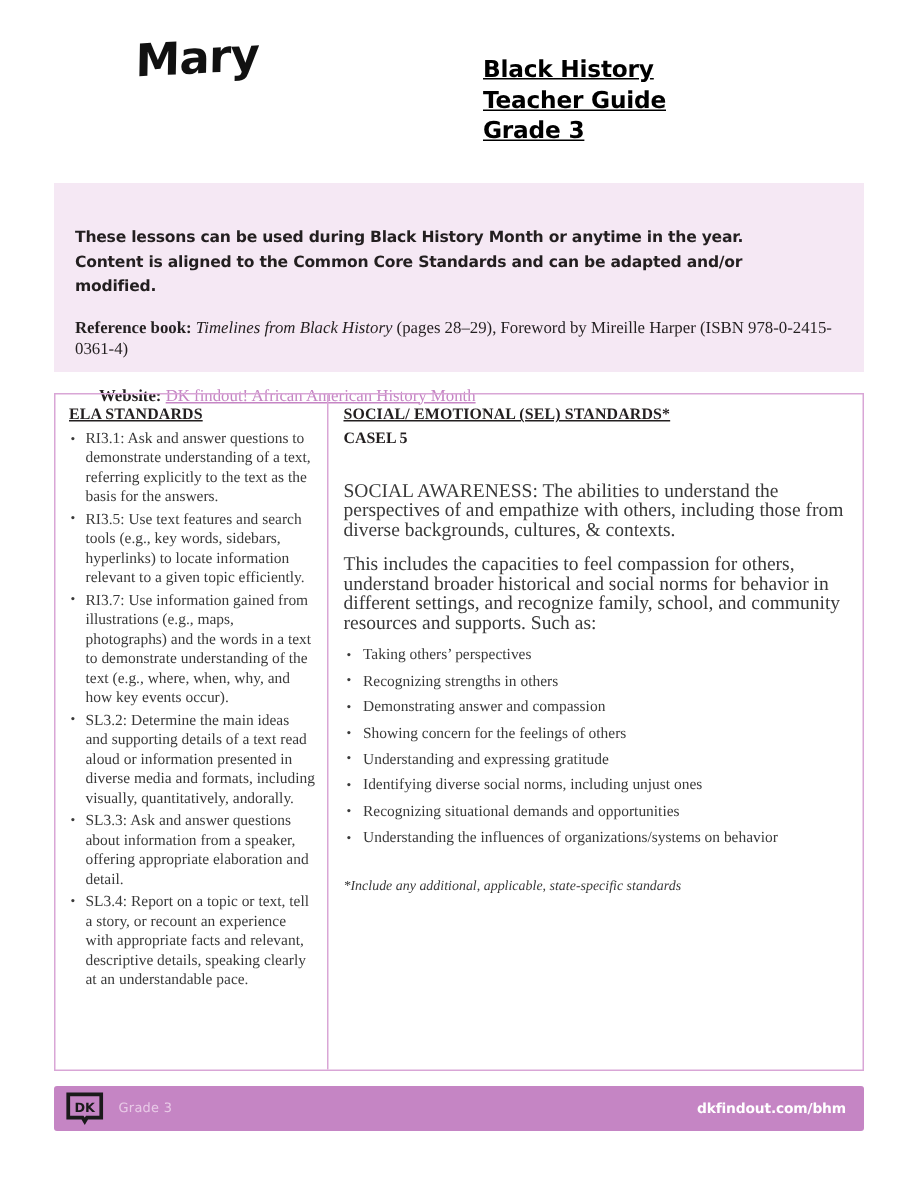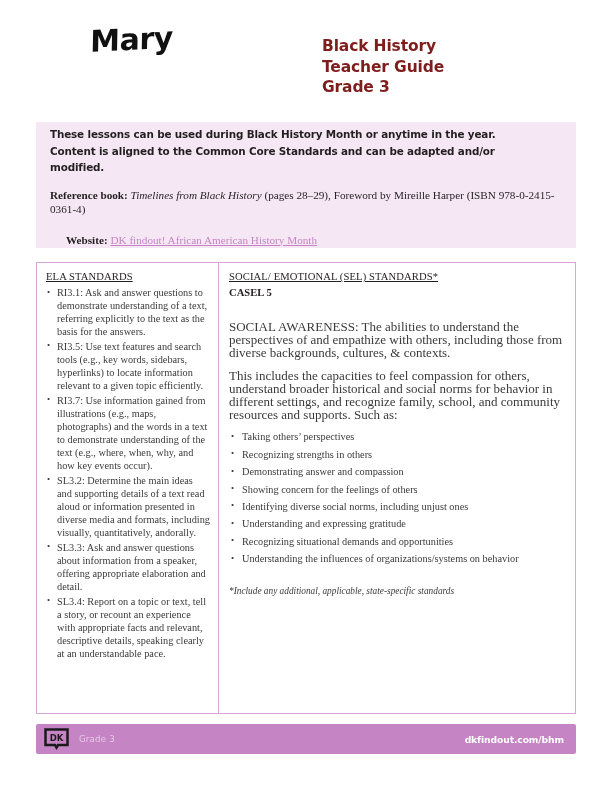--- a/index.html
+++ b/index.html
@@ -57,35 +57,36 @@
   }
 
   .doc-title {
     position: absolute;
     left: 322px;
     top: 36px;
     font-family: "DejaVu Sans", sans-serif;
     font-weight: 700;
     font-size: 15.5px;
     line-height: 20.5px;
-    color: #7f1d1d;
+    color: #000000;
     letter-spacing: -0.15px;
+    text-decoration: underline;
   }
   .doc-title .tline { display: block; }
 
   
   .intro-panel {
     position: absolute;
     left: 36px;
     top: 122px;
     width: 540px;
     height: 126px;
     background: #f5e8f4;
     box-sizing: border-box;
-    padding: 4px 14px 0 14px;
+    padding: 28px 14px 0 14px;
   }
   .intro-lead {
     font-family: "DejaVu Sans", sans-serif;
     font-weight: 700;
     font-size: 10.4px;
     line-height: 16.5px;
     color: #231f20;
     letter-spacing: -0.15px;
     margin: 0 0 12px 0;
   }
@@ -132,21 +133,21 @@
     padding: 7px 8px 6px 9px;
   }
   .col-sel {
     flex: 1;
     box-sizing: border-box;
     padding: 7px 10px 6px 10px;
   }
 
   .col-head {
     font-family: "Liberation Serif", serif;
-    font-weight: 400;
+    font-weight: 700;
     font-size: 10.6px;
     line-height: 14px;
     text-decoration: underline;
     color: #231f20;
     margin: 0 0 2px 0;
     letter-spacing: 0.1px;
   }
   .sub-head {
     font-family: "Liberation Serif", serif;
     font-weight: 700;
@@ -311,22 +312,22 @@
   <div class="col-sel">
     <p class="col-head">SOCIAL/ EMOTIONAL (SEL) STANDARDS*</p>
     <p class="sub-head">CASEL 5</p>
     <p class="sel-para">SOCIAL AWARENESS: The abilities to understand the perspectives of and empathize with others, including those from diverse backgrounds, cultures, &amp; contexts.</p>
     <p class="sel-para">This includes the capacities to feel compassion for others, understand broader historical and social norms for behavior in different settings, and recognize family, school, and community resources and supports. Such as:</p>
     <ul class="sel-list">
       <li>Taking others’ perspectives</li>
       <li>Recognizing strengths in others</li>
       <li>Demonstrating answer and compassion</li>
       <li>Showing concern for the feelings of others</li>
+      <li>Understanding and expressing gratitude</li>
       <li>Identifying diverse social norms, including unjust ones</li>
-      <li>Understanding and expressing gratitude</li>
       <li>Recognizing situational demands and opportunities</li>
       <li>Understanding the influences of organizations/systems on behavior</li>
     </ul>
     <p class="sel-footnote">*Include any additional, applicable, state-specific standards</p>
   </div>
 
 </div>
 
 <div class="footer-bar">
 

